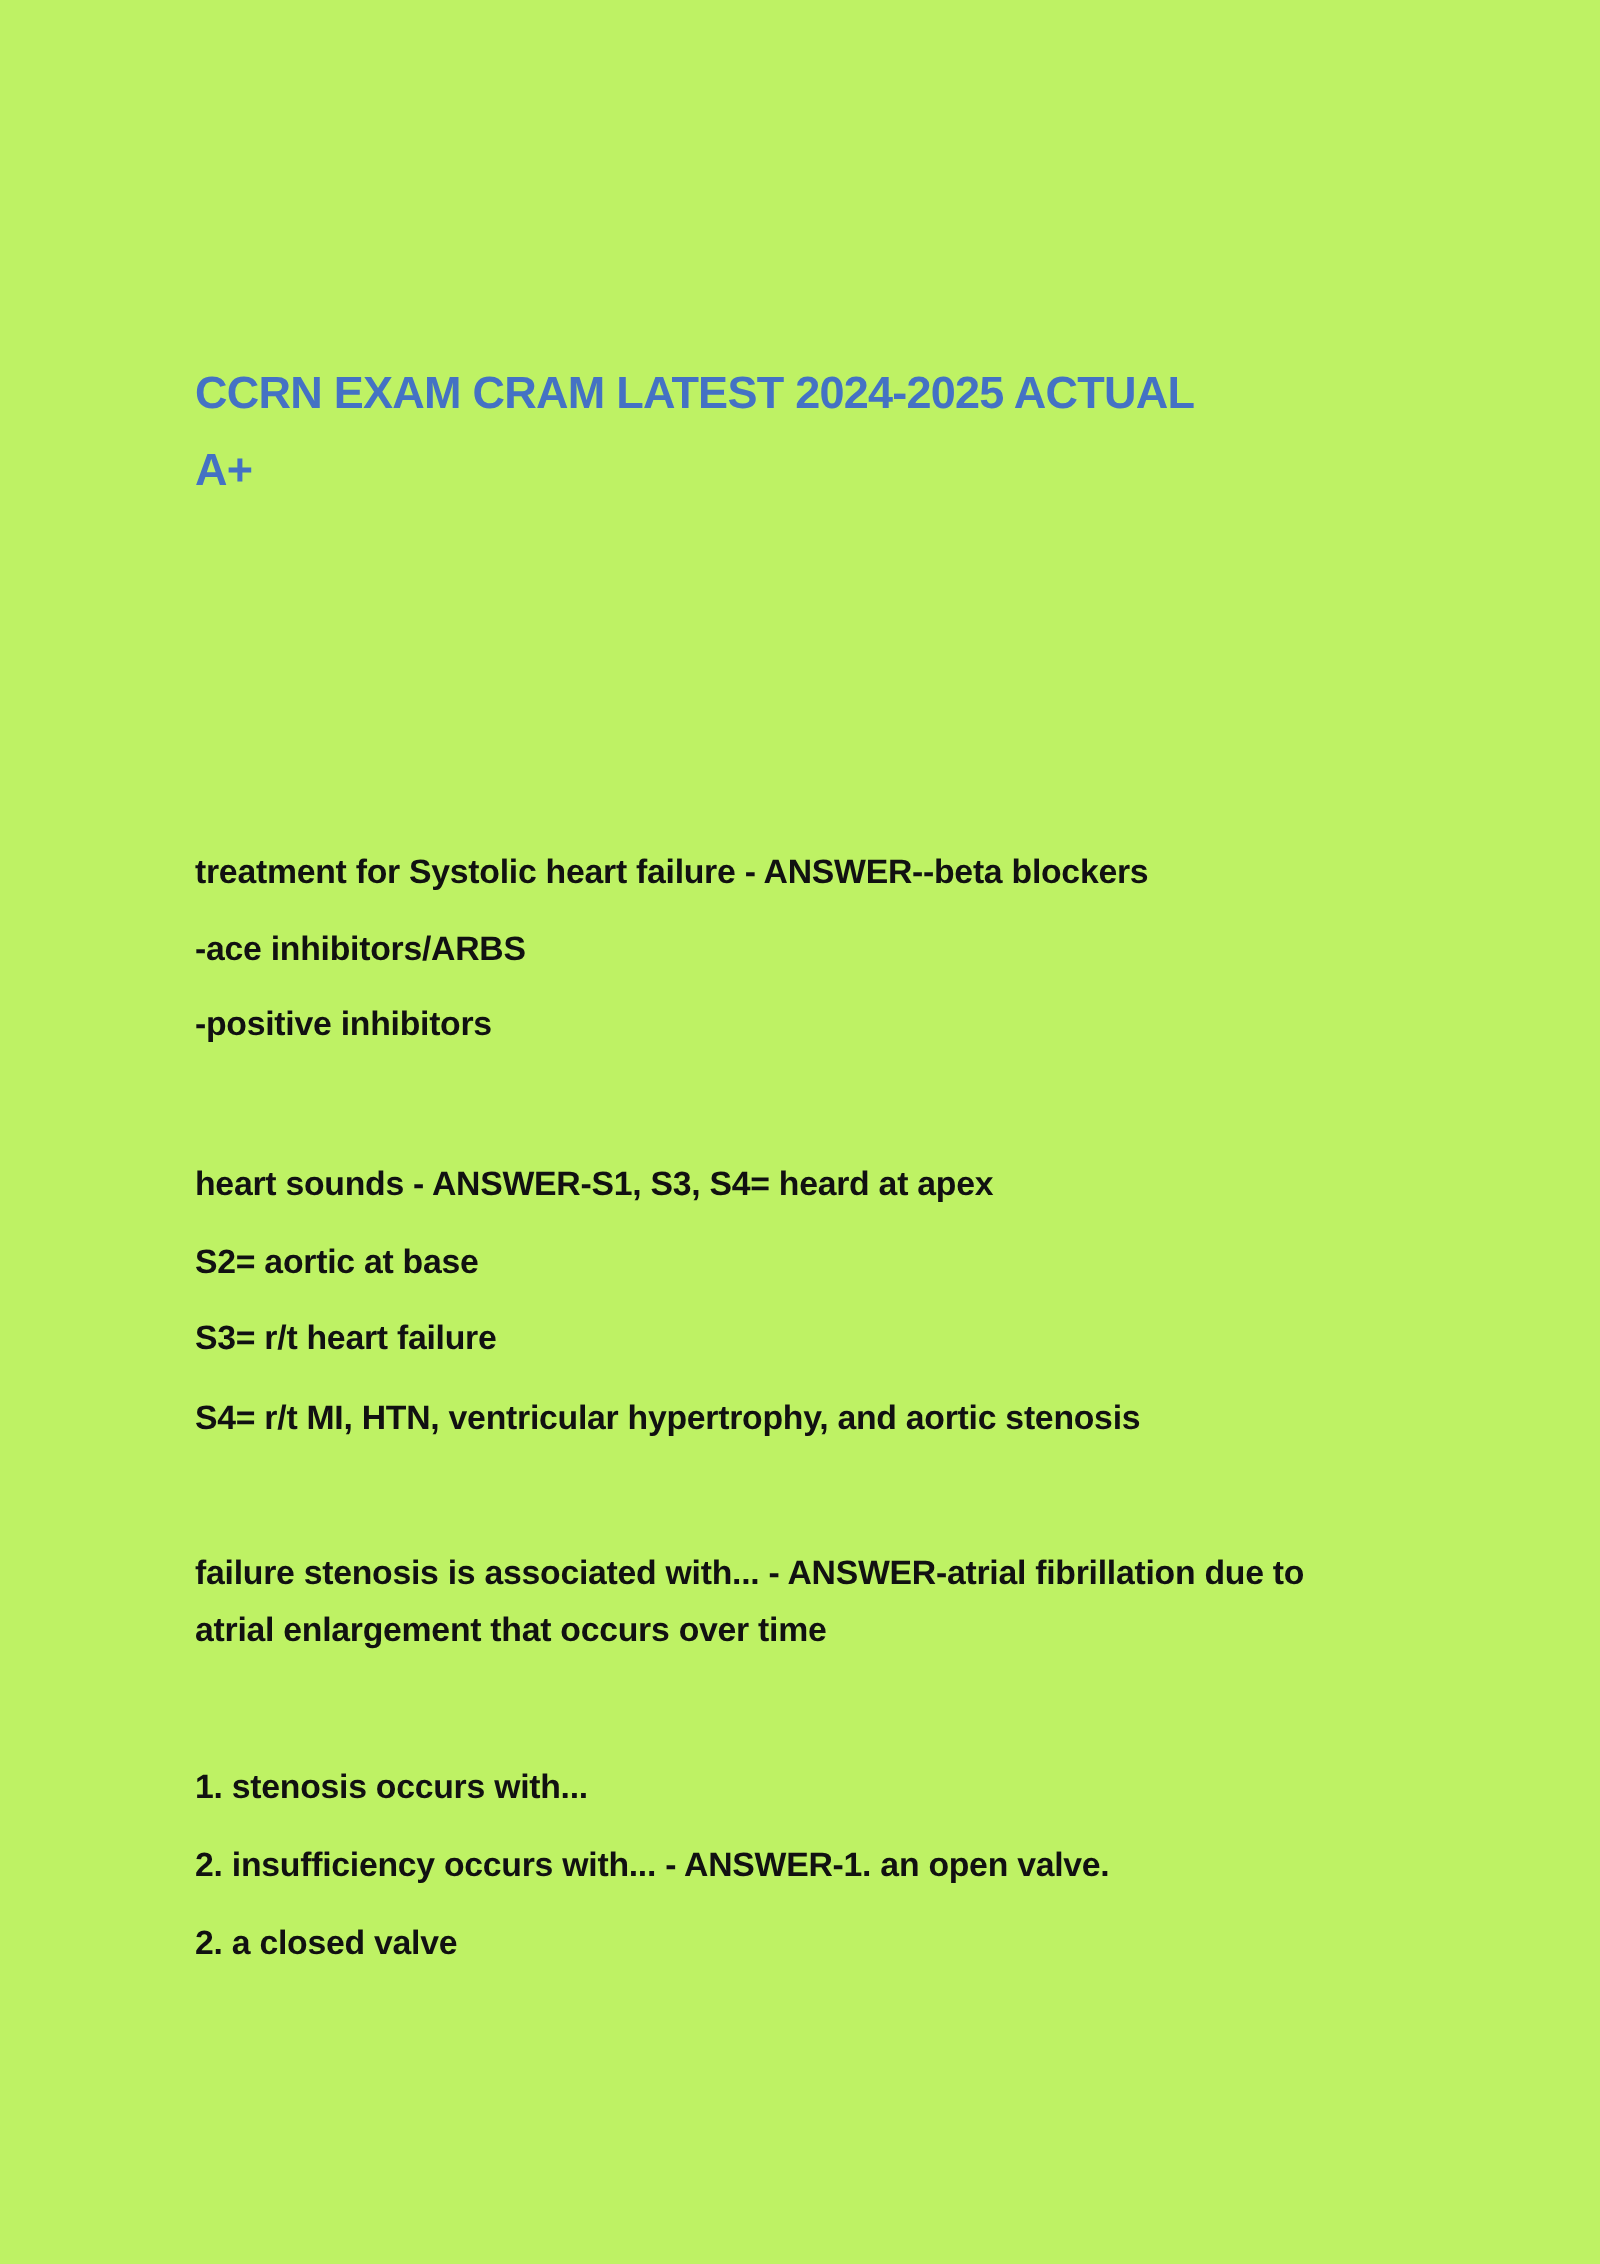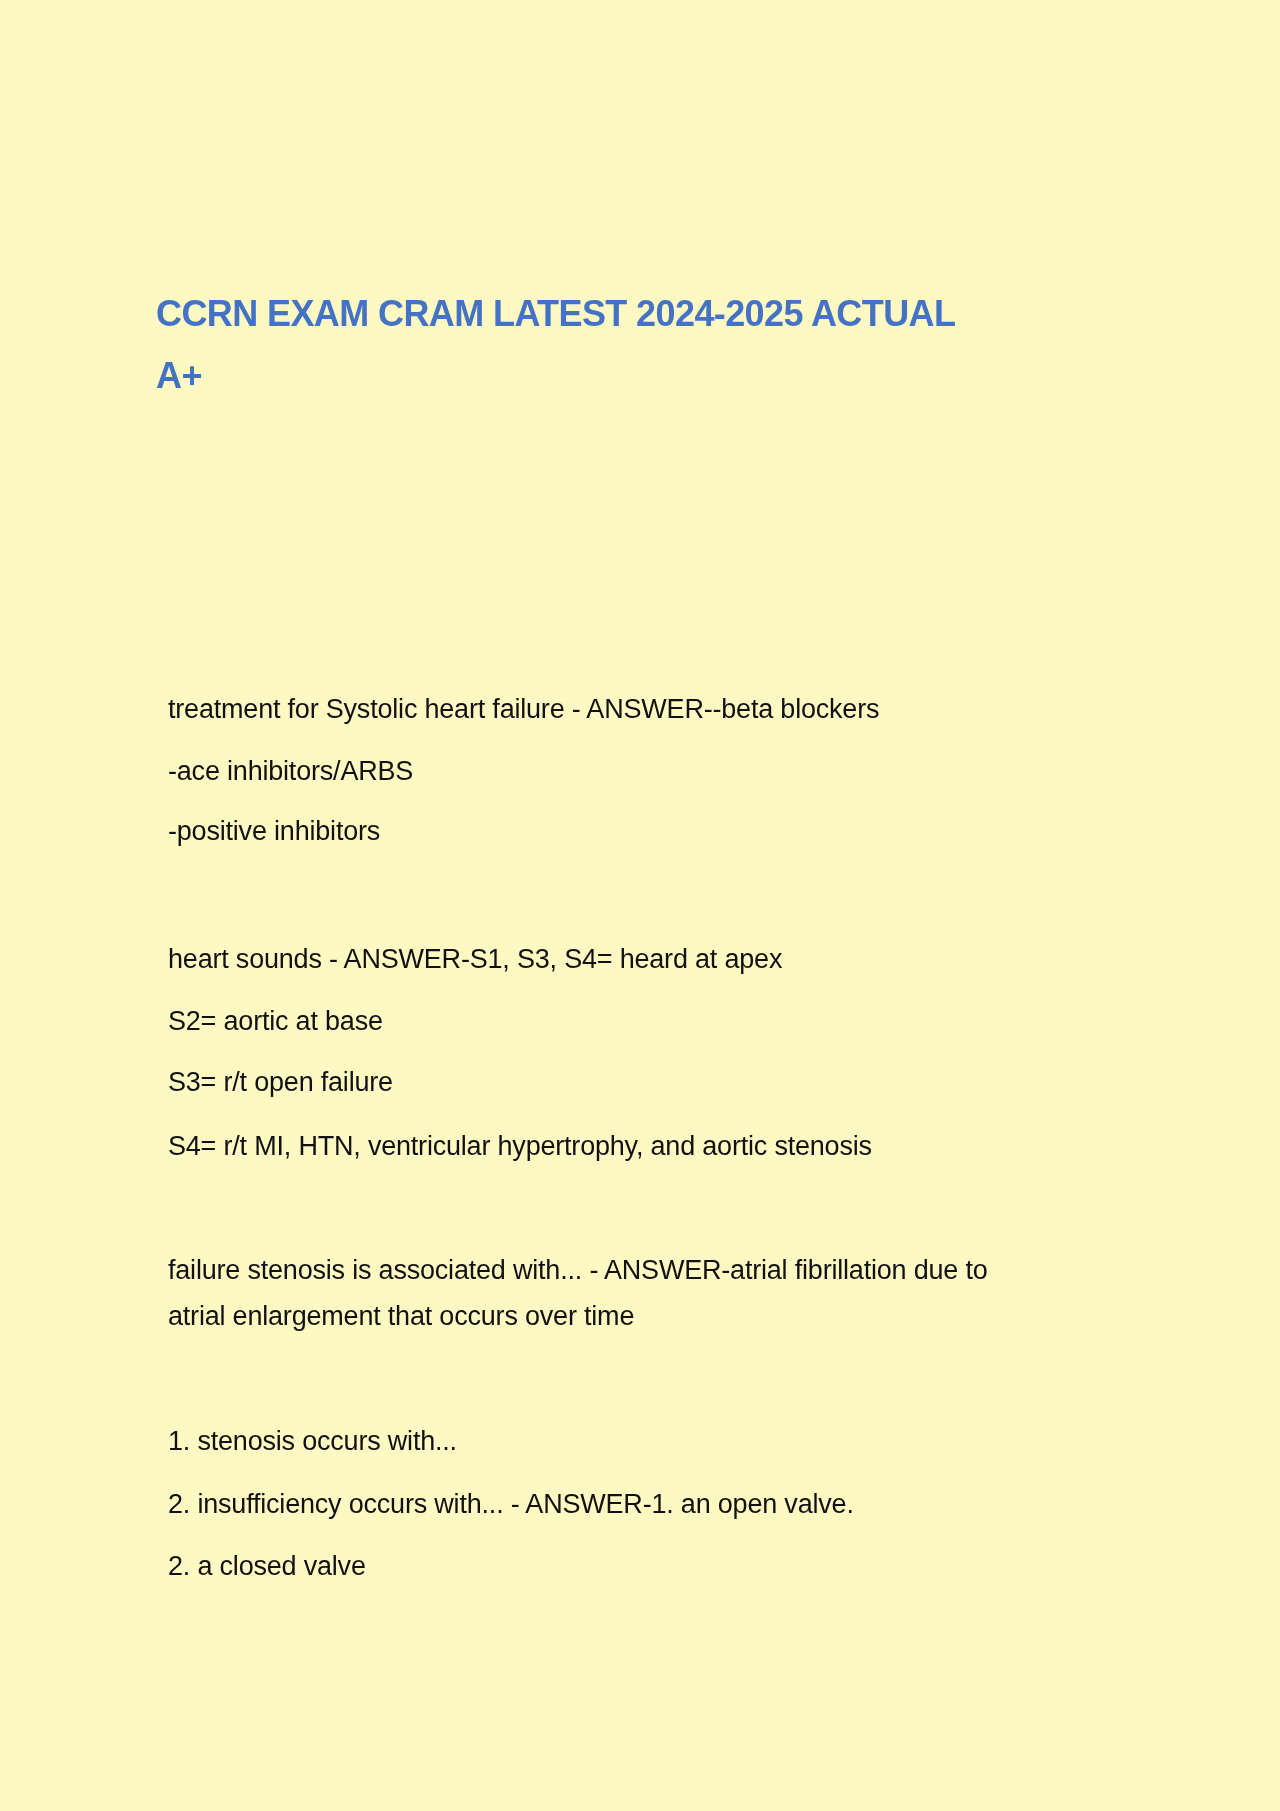--- a/index.html
+++ b/index.html
@@ -11,21 +11,21 @@
     width: 1280px;
     height: 1811px;
     position: relative;
     overflow: hidden;
   }
   .page {
     position: absolute;
     left: 0; top: 0;
     width: 1280px;
     height: 1811px;
-    background: #fef9c3;
+    background: #bef264;
   }
   .title {
     position: absolute;
     left: 156px;
     top: 283px;
     width: 960px;
     margin: 0;
     font-family: "Liberation Sans", sans-serif;
     font-weight: bold;
     font-size: 36px;
@@ -42,21 +42,22 @@
     font-family: "Liberation Sans", sans-serif;
     font-size: 27px;
     color: #111111;
     letter-spacing: -0.2px;
   }
   .line {
     position: absolute;
     left: 0;
     white-space: nowrap;
     line-height: 30px;
-    margin: 12px;
+    margin: 0;
+    font-weight: bold;
   }
 </style>
 </head>
 <body>
 
 <div class="page">
 
   <h1 class="title">
     <span>CCRN EXAM CRAM LATEST 2024-2025 ACTUAL</span>
     <span>A+</span>
@@ -66,21 +67,21 @@
 
     <div>
       <p class="line" style="top:682px">treatment for Systolic heart failure - ANSWER--beta blockers</p>
       <p class="line" style="top:744px">-ace inhibitors/ARBS</p>
       <p class="line" style="top:804px">-positive inhibitors</p>
     </div>
 
     <div>
       <p class="line" style="top:932px">heart sounds - ANSWER-S1, S3, S4= heard at apex</p>
       <p class="line" style="top:994px">S2= aortic at base</p>
-      <p class="line" style="top:1055px">S3= r/t open failure</p>
+      <p class="line" style="top:1055px">S3= r/t heart failure</p>
       <p class="line" style="top:1119px">S4= r/t MI, HTN, ventricular hypertrophy, and aortic stenosis</p>
     </div>
 
     <div>
       <p class="line" style="top:1243px">failure stenosis is associated with... - ANSWER-atrial fibrillation due to</p>
       <p class="line" style="top:1289px">atrial enlargement that occurs over time</p>
     </div>
 
     <div>
       <p class="line" style="top:1414px">1. stenosis occurs with...</p>

